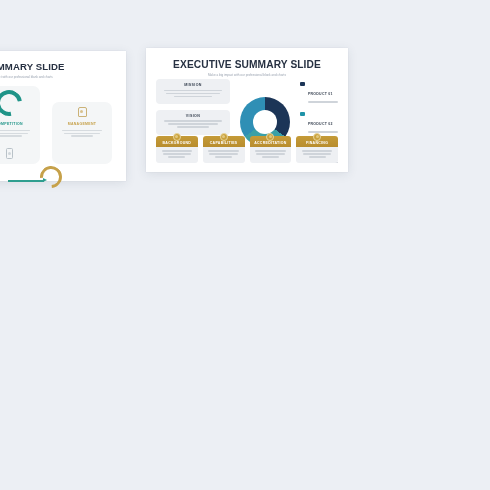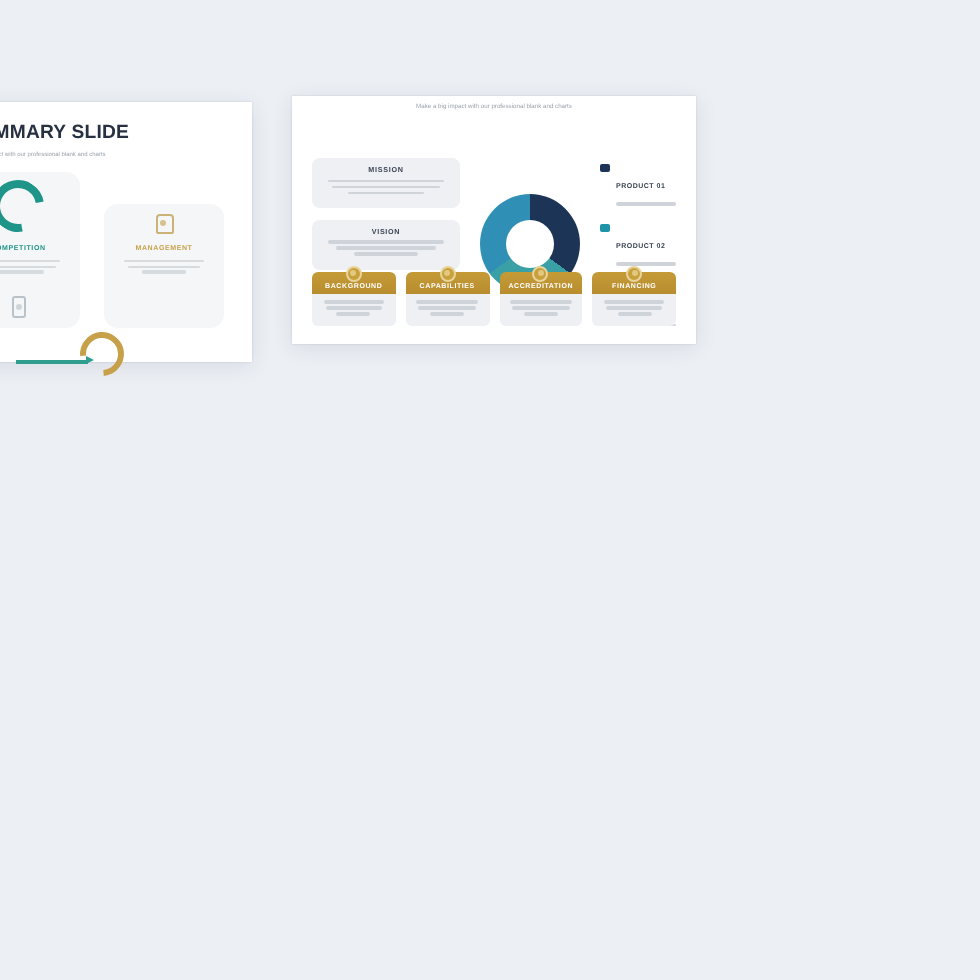--- a/index.html
+++ b/index.html
@@ -191,20 +191,21 @@
           <span class="lorem-l" style="width:50%"></span>
         </div>
       </div>
 
       <div class="arc arc-gold" style="left:128px; top:86px;"></div>
 
     </div>
   </div>
 
   <div class="slide slide-right">
+    <div class="slide-title r-title">EXECUTIVE SUMMARY SLIDE</div>
     <div class="slide-sub r-sub">Make a big impact with our professional blank and charts</div>
 
     <div class="r-body">
 
       <div class="r-col-cards">
         <div class="infocard">
           <div class="infocard-title">MISSION</div>
           <span class="lorem w90"></span>
           <span class="lorem w84"></span>
           <span class="lorem w60"></span>

